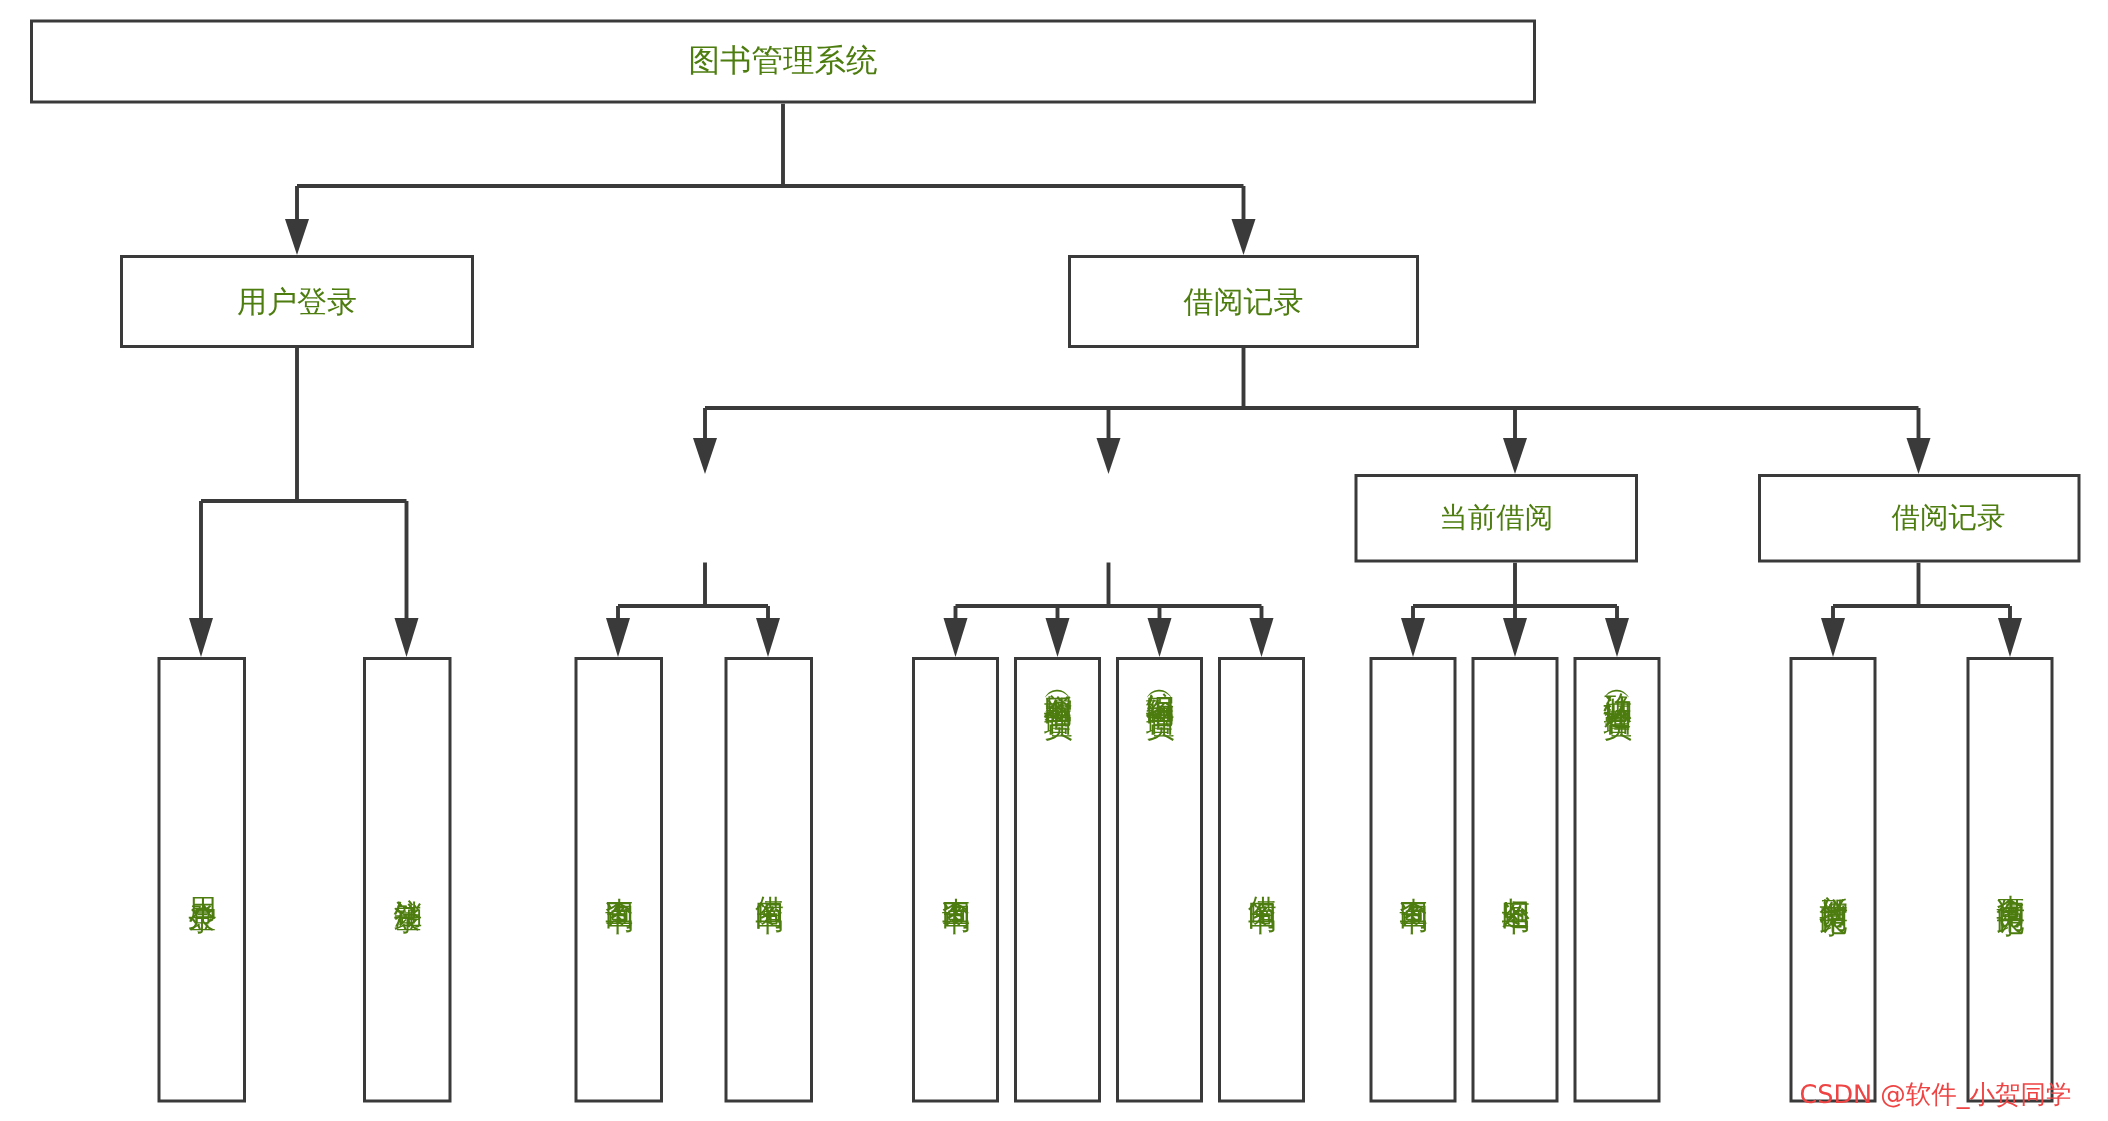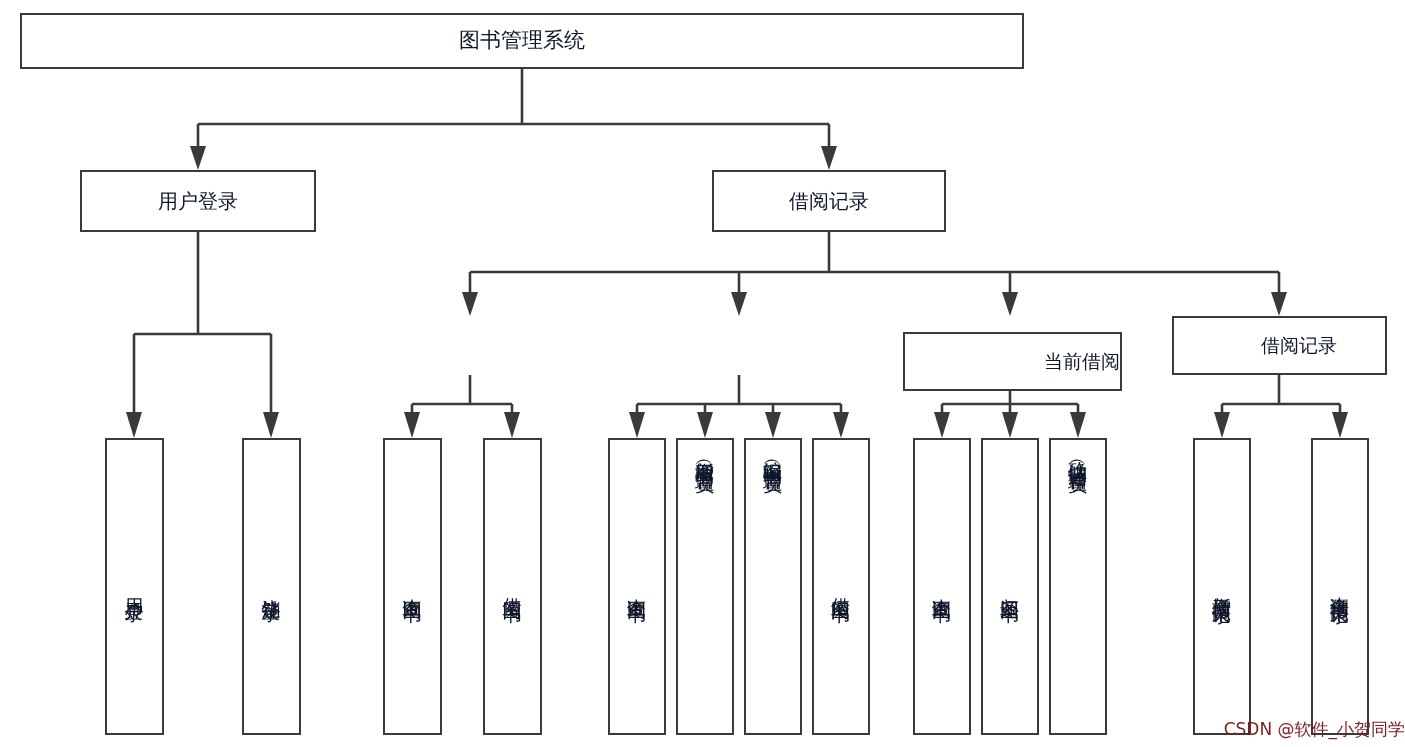--- a/index.html
+++ b/index.html
@@ -42,21 +42,21 @@
   
   .node {
     position: absolute;
     z-index: 2;
     box-sizing: border-box;
     background: #ffffff;
     border: 2.4px solid #3a3a3a;
     display: flex;
     align-items: center;
     justify-content: center;
-    color: #0f172a;
+    color: #4d7c0f;
   }
   .node-label {
     display: block;
     white-space: nowrap;
     line-height: 1.1;
   }
 
   .node.root {
     font-size: 21px;
   }
@@ -84,24 +84,24 @@
   
   .node.leaf.centered {
     align-items: center;
     padding-top: 0;
   }
 
   
   #watermark {
     position: absolute;
     z-index: 3;
-    right: 0;
+    right: 24px;
     bottom: 6px;
     font-size: 17px;
-    color: #7f1d1d;
+    color: #ef4444;
     white-space: nowrap;
     user-select: none;
   }
 </style>
 </head>
 <body>
 
 <div id="diagram-canvas">
 
   <svg id="connectors" viewBox="0 0 1405 747" width="1405" height="747" xmlns="http://www.w3.org/2000/svg">
@@ -175,21 +175,21 @@
   <div class="node level2" style="left:80px; top:170px; width:236px; height:62px;">
     <span class="node-label">用户登录</span>
   </div>
 
   <div class="node level2" style="left:712px; top:170px; width:234px; height:62px;">
     <span class="node-label">借阅记录</span>
   </div>
 
 
 
-  <div class="node level3" style="left:903px; top:332px; width:219px; height:59px;justify-content:flex-end;">
+  <div class="node level3" style="left:903px; top:316px; width:189px; height:59px;">
     <span class="node-label">当前借阅</span>
   </div>
 
   <div class="node level3" style="left:1172px; top:316px; width:215px; height:59px;padding-left:39px;">
     <span class="node-label">借阅记录</span>
   </div>
 
   <div class="node leaf centered" style="left:105px; top:438px; width:59px; height:297px;">
     <span class="node-label">用户登录</span>
   </div>

